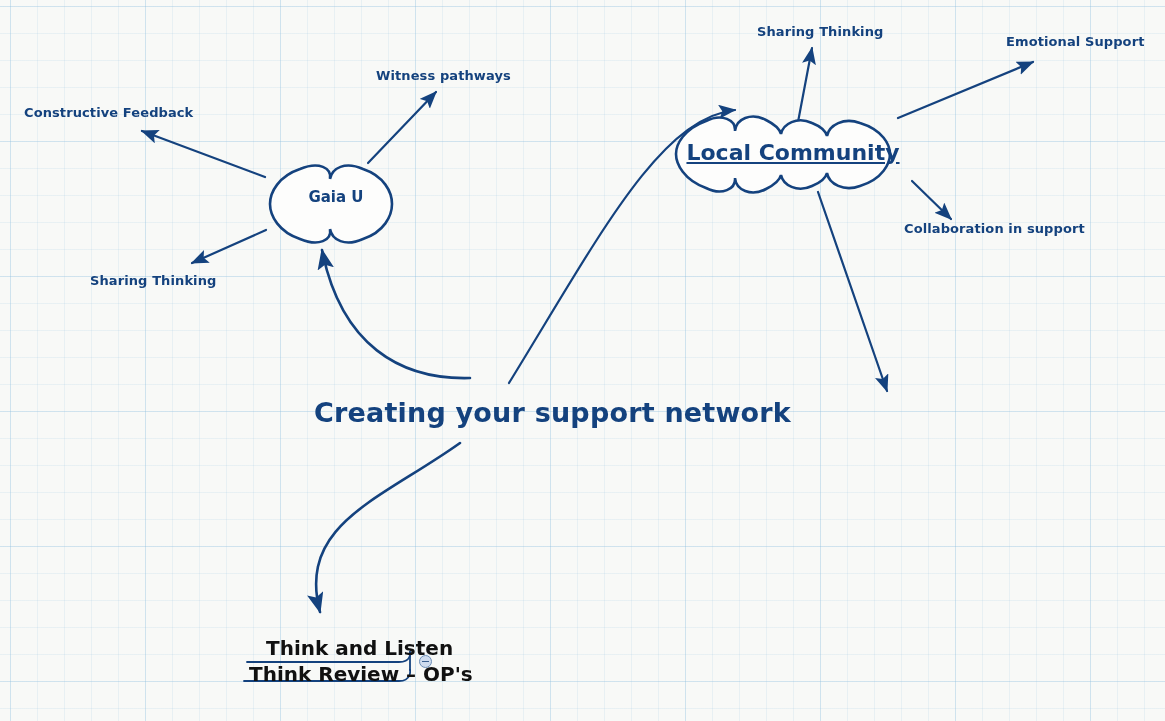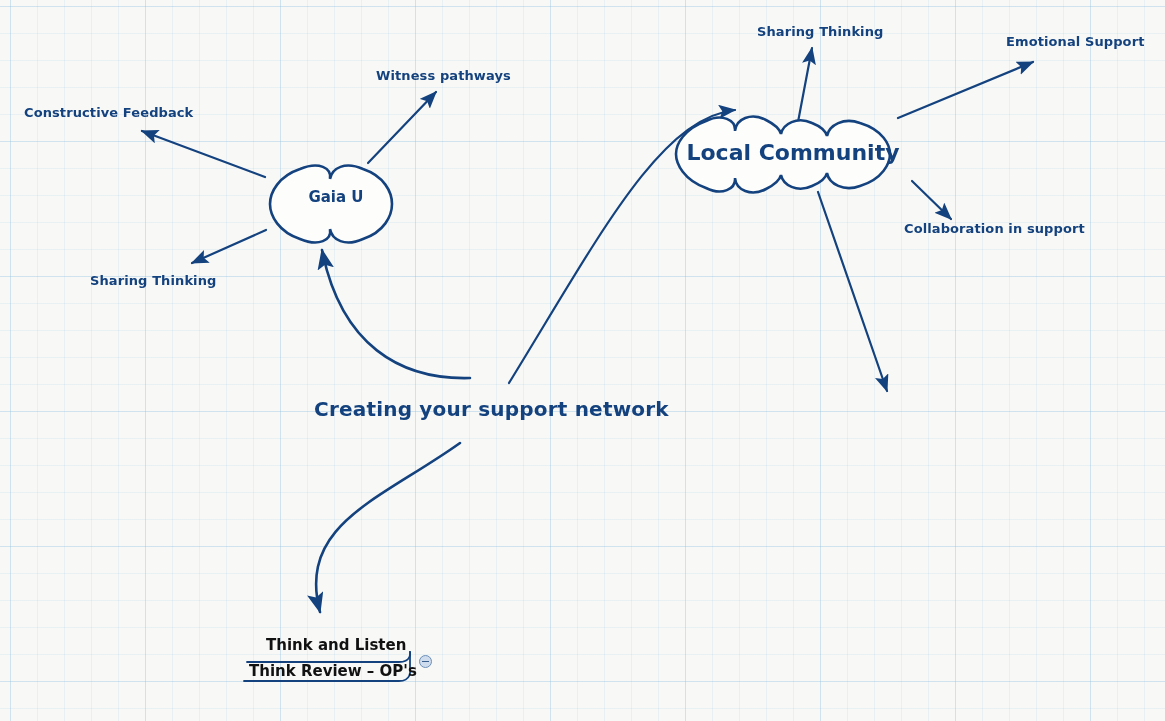--- a/index.html
+++ b/index.html
@@ -50,35 +50,35 @@
   .cloud-label {
     position: absolute;
     color: #14427e;
     font-weight: bold;
     white-space: nowrap;
   }
   #central-topic {
     position: absolute;
     left: 314px;
     top: 397px;
-    font-size: 20px;
+    font-size: 27px;
     font-weight: bold;
     color: #14427e;
     letter-spacing: 0.2px;
   }
   .cloud-svg {
     position: absolute;
     left: 0; top: 0;
     overflow: visible;
   }
   .subitem {
     position: absolute;
     color: #111111;
     font-weight: bold;
-    font-size: 15px;
+    font-size: 20px;
     white-space: nowrap;
   }
   .toggle-circle {
     position: absolute;
     width: 13px;
     height: 13px;
     border-radius: 50%;
     background: #cfdcee;
     border: 1px solid #6d8fb8;
     box-sizing: border-box;
@@ -157,21 +157,21 @@
                C 222,51 215,67 192,74
                C 176,80 161,72 159,61
                C 158,65 154,70 144,74
                C 129,81 115,73 113,63
                C 112,67 108,72 98,77
                C 83,85 68,78 67,66
                C 68,77 54,84 38,76
                C 16,68 8,52 8,42
                C 8,32 16,17 38,9 Z" fill="#fdfdfc" stroke="#14427e" stroke-width="2.6"></path>
     </svg>
-    <span class="cloud-label" style="left:0; top:28px; width:250px; text-align:center; font-size:22px;">Local Community</span>
+    <span class="cloud-label" style="left:0; top:28px; width:250px; text-align:center; font-size:22px;text-decoration:underline;">Local Community</span>
   </div>
 
   <span class="node leaf-label" style="left:757px; top:24px;">Sharing Thinking</span>
   <span class="node leaf-label" style="left:1006px; top:34px;">Emotional Support</span>
   <span class="node leaf-label" style="left:904px; top:221px;">Collaboration in support</span>
 
   <span id="central-topic">Creating your support network</span>
 
 
   <span class="subitem" style="left:266px; top:636px;">Think and Listen</span>

